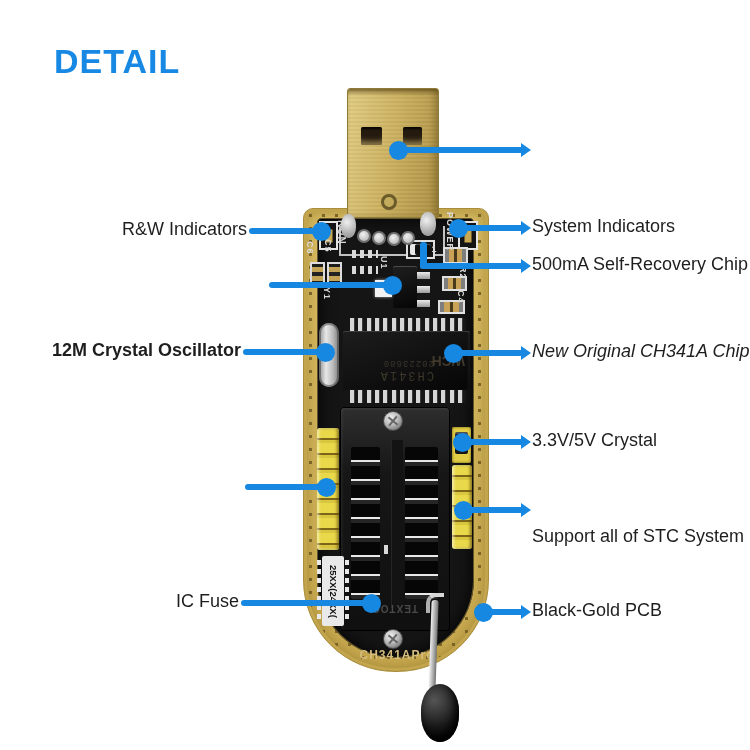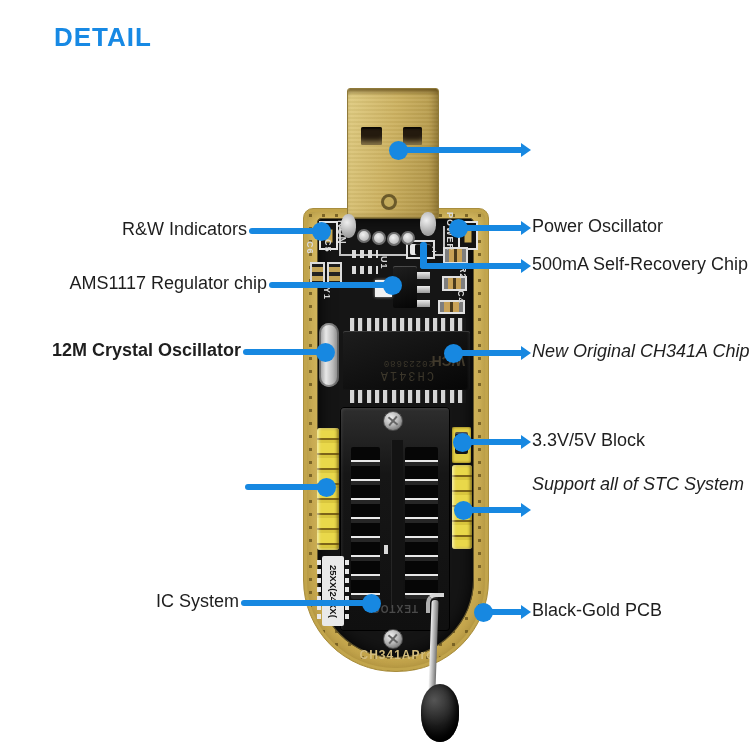--- a/index.html
+++ b/index.html
@@ -1,21 +1,21 @@
 <!DOCTYPE html>
 <html><head>
 <meta charset="utf-8">
 <style>
   html,body{margin:0;padding:0;}
   body{width:750px;height:750px;background:#ffffff;position:relative;overflow:hidden;
        font-family:"Liberation Sans",sans-serif;}
   .abs{position:absolute;}
 
   
-  .title{left:54px;top:22px;font-size:26px;font-weight:bold;color:#1789e4;letter-spacing:1px;}
+  .title{left:54px;top:42px;font-size:34px;font-weight:bold;color:#1789e4;letter-spacing:1px;}
 
   
   .co-line{background:#1788e1;height:6px;border-radius:3px;z-index:60;}
   .co-vline{background:#1788e1;width:7px;border-radius:3px;z-index:60;}
   .co-dot{width:19px;height:19px;border-radius:50%;background:#1788e1;z-index:61;}
   .co-arrow{width:0;height:0;border-left:10px solid #1788e1;border-top:7px solid transparent;
             border-bottom:7px solid transparent;z-index:60;}
   .co-label{font-size:18px;color:#1e1e1e;white-space:nowrap;z-index:62;line-height:19px;}
   .co-label.r{text-align:left;}
 
@@ -194,62 +194,61 @@
   <div class="abs boardname">CH341APro</div>
 
   <div class="abs lever-hook"></div>
   <div class="abs lever"></div>
   <div class="abs knob"></div>
 
   <div class="abs co-label r" style="right:503px;top:220px;">R&amp;W Indicators</div>
   <div class="abs co-line" style="left:249px;top:228px;width:74px;"></div>
   <div class="abs co-dot" style="left:312px;top:222px;"></div>
 
-  <div class="abs co-label r" style="right:483px;top:274px;">AMS1117 Regulator chip</div>
   <div class="abs co-line" style="left:269px;top:282px;width:123px;"></div>
   <div class="abs co-dot" style="left:383px;top:276px;"></div>
 
   <div class="abs co-label r" style="right:509px;top:341px;font-weight:bold;">12M Crystal Oscillator</div>
   <div class="abs co-line" style="left:243px;top:349px;width:84px;"></div>
   <div class="abs co-dot" style="left:316px;top:343px;"></div>
 
   <div class="abs co-line" style="left:245px;top:484px;width:83px;"></div>
   <div class="abs co-dot" style="left:317px;top:478px;"></div>
 
-  <div class="abs co-label r" style="right:511px;top:592px;">IC System</div>
+  <div class="abs co-label r" style="right:511px;top:592px;">IC Fuse</div>
   <div class="abs co-line" style="left:241px;top:600px;width:133px;"></div>
   <div class="abs co-dot" style="left:362px;top:594px;"></div>
 
   <div class="abs co-dot" style="left:389px;top:141px;"></div>
   <div class="abs co-line" style="left:396px;top:147px;width:131px;"></div>
   <div class="abs co-arrow" style="left:521px;top:143px;"></div>
 
   <div class="abs co-dot" style="left:449px;top:219px;"></div>
   <div class="abs co-line" style="left:456px;top:225px;width:71px;"></div>
   <div class="abs co-arrow" style="left:521px;top:221px;"></div>
-  <div class="abs co-label" style="left:532px;top:217px;">Power Oscillator</div>
+  <div class="abs co-label" style="left:532px;top:217px;">System Indicators</div>
 
   <div class="abs co-vline" style="left:420px;top:242px;height:27px;"></div>
   <div class="abs co-line" style="left:420px;top:263px;width:107px;"></div>
   <div class="abs co-arrow" style="left:521px;top:259px;"></div>
   <div class="abs co-label" style="left:532px;top:255px;">500mA Self-Recovery Chip</div>
 
   <div class="abs co-dot" style="left:444px;top:344px;"></div>
   <div class="abs co-line" style="left:451px;top:350px;width:76px;"></div>
   <div class="abs co-arrow" style="left:521px;top:346px;"></div>
   <div class="abs co-label" style="left:532px;top:342px;font-style:italic;">New Original CH341A Chip</div>
 
   <div class="abs co-dot" style="left:453px;top:433px;"></div>
   <div class="abs co-line" style="left:460px;top:439px;width:67px;"></div>
   <div class="abs co-arrow" style="left:521px;top:435px;"></div>
-  <div class="abs co-label" style="left:532px;top:431px;">3.3V/5V Block</div>
+  <div class="abs co-label" style="left:532px;top:431px;">3.3V/5V Crystal</div>
 
   <div class="abs co-dot" style="left:454px;top:501px;"></div>
   <div class="abs co-line" style="left:461px;top:507px;width:66px;"></div>
   <div class="abs co-arrow" style="left:521px;top:503px;"></div>
-  <div class="abs co-label" style="left:532px;top:475px;font-style:italic;">Support all of STC System</div>
+  <div class="abs co-label" style="left:532px;top:527px;">Support all of STC System</div>
 
   <div class="abs co-dot" style="left:474px;top:603px;"></div>
   <div class="abs co-line" style="left:481px;top:609px;width:46px;"></div>
   <div class="abs co-arrow" style="left:521px;top:605px;"></div>
   <div class="abs co-label" style="left:532px;top:601px;">Black-Gold PCB</div>
 
 </div>
 
 </body></html>

